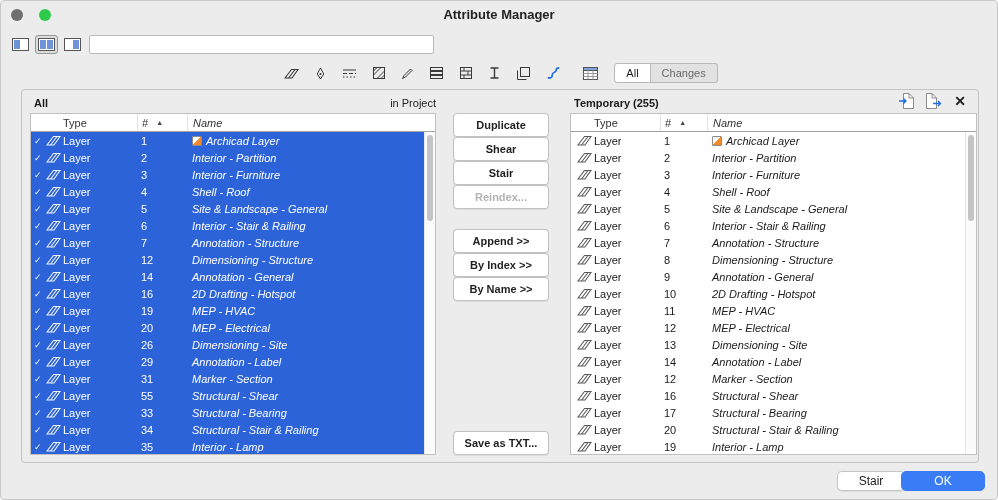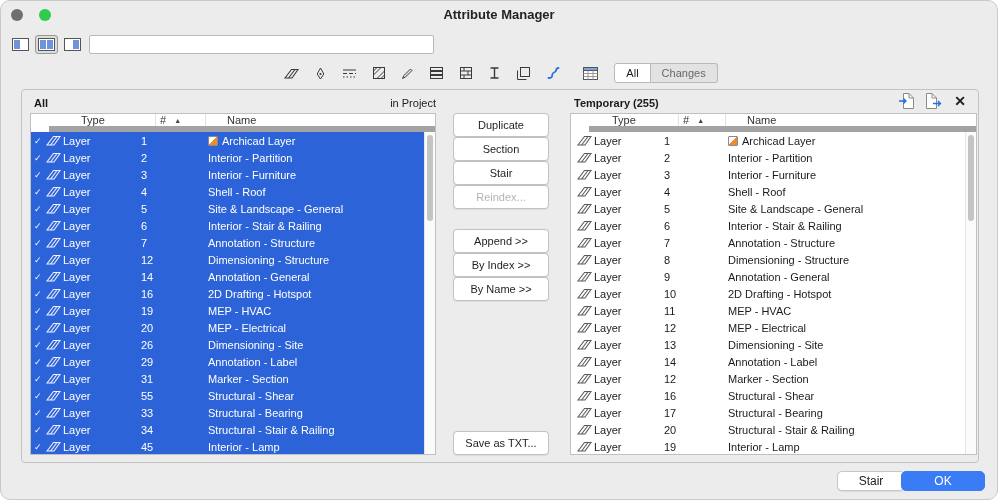--- a/index.html
+++ b/index.html
@@ -1,18 +1,18 @@
 <!DOCTYPE html>
 <html style="--sel: #2d63d8; --okblue: #3a7bf6;"><head>
 <meta charset="utf-8">
 <style>
   * { margin:0; padding:0; box-sizing:border-box; }
   html,body { width:998px; height:500px; }
   body { font-family:"Liberation Sans", sans-serif; background:#fff; position:relative; overflow:hidden; }
-  .window { position:absolute; inset:0; background:#ececec; border-radius:10px; overflow:hidden; border:1px solid #c9c9c9; }
+  .window { position:absolute; inset:0; background:#ececec; border-radius:4px; overflow:hidden; border:1px solid #c9c9c9; }
 
   
   .titlebar { position:absolute; top:0; left:0; right:0; height:26px; }
   .title { position:absolute; top:6px; left:0; right:0; text-align:center; font-size:13px; font-weight:bold; color:#232323; }
   .dot { position:absolute; top:8px; width:12px; height:12px; border-radius:50%; }
   .dot.close { left:10px; background:#6f6f6f; }
   .dot.zoom  { left:38px; background:#2ecb4d; }
 
   
   .views { position:absolute; left:8px; top:34px; display:flex; gap:3px; }
@@ -37,50 +37,50 @@
   .rp-title { left:552px; }
   .in-project { position:absolute; top:7px; left:300px; width:114px; text-align:right; font-size:11px; color:#222; }
   .rp-icons { position:absolute; top:1px; right:8px; display:flex; gap:7px; align-items:center; }
   .hicon { width:20px; height:20px; display:flex; align-items:center; justify-content:center; }
   .hicon.x { font-size:14px; font-weight:bold; color:#1e1e1e; }
 
   
   .tbl { position:absolute; top:23px; bottom:7px; background:#fff; border:1px solid #c0c0c0; }
   .lt { left:8px; width:406px; }
   .rt { left:548px; width:407px; }
-  .thead { position:absolute; top:0; left:0; right:0; height:18px; display:flex; align-items:center; border-bottom:6px solid #a3a3a3; font-size:11px; color:#333; background:#fff;margin-left:18px; }
+  .thead { position:absolute; top:0; left:0; right:0; height:18px; display:flex; align-items:center; border-bottom:1px solid #a3a3a3; font-size:11px; color:#333; background:#fff; }
   .tbody { position:absolute; top:18px; left:0; right:11px; bottom:0; overflow:hidden; }
   .trow { display:flex; align-items:center; height:17px; font-size:11px; color:#1b1b1b; }
   .trow.sel { background:var(--sel,#2d63d8); color:#fff; }
   .rt .trow { padding-left:6px; }
   .c { flex:none; white-space:nowrap; }
   .chk { width:15px; padding-left:3px; font-size:9px; color:#555; }
   .sel .chk { color:rgba(255,255,255,.95); }
   .lic { width:17px; display:flex; align-items:center; color:#5a5a5a; }
   .sel .lic { color:rgba(255,255,255,.92); }
   .typ { width:74px; }
   .rt .typ { width:66px; }
   .num { width:50px; padding-left:4px; }
   .rt .num { width:47px; }
-  .nam { flex:1 1 auto; padding-left:21px; display:flex; align-items:center; gap:4px; overflow:hidden; }
+  .nam { flex:1 1 auto; padding-left:5px; display:flex; align-items:center; gap:4px; overflow:hidden;font-style:italic; }
   .sp-l { width:32px; height:100%; }
   .sp-r { width:23px; height:100%; }
   .hcell { display:flex; align-items:center; height:100%; }
   .hsep { border-left:1px solid #e3e3e3; }
   .sort { font-size:7px; margin-left:8px; color:#444; }
   .acb { width:10px; height:10px; flex:none; border:1px solid #8a8a8a; border-radius:1px;
          background:linear-gradient(135deg,#ffffff 45%,#f08a2a 45%); display:inline-block; }
   .scrollv { position:absolute; top:18px; right:0; bottom:0; width:11px; background:#fbfbfb; border-left:1px solid #e6e6e6; }
   .thumb { position:absolute; left:2px; top:3px; width:6px; height:86px; border-radius:3px; background:#c4c4c4; }
 
   
   .mid { position:absolute; left:431px; top:0; width:96px; bottom:0; }
   .mbtn { position:absolute; left:0; width:96px; height:24px; border:1px solid #c2c2c2; border-radius:4px; background:#fff;
           font-size:11px; color:#1f1f1f; display:flex; align-items:center; justify-content:center;
-          box-shadow:0 0.5px 1px rgba(0,0,0,.07); }
+          box-shadow:0 0.5px 1px rgba(0,0,0,.07);font-weight:bold; }
   .mbtn.dis { color:#b3b3b3; }
   .b1{top:23px}.b2{top:47px}.b3{top:71px}.b4{top:95px}.b5{top:139px}.b6{top:163px}.b7{top:187px}.b8{bottom:7px}
 
   
   .footer-btn { position:absolute; bottom:8px; height:20px; border-radius:5px; font-size:12px; display:flex; align-items:center; justify-content:center; }
   .cancel { right:92px; width:68px; background:#fff; border:1px solid #c6c6c6; color:#1c1c1c; box-shadow:0 0.5px 1px rgba(0,0,0,.07); }
   .ok { right:12px; width:84px; background:var(--okblue,#3a7bf6); border:1px solid var(--okblue,#3a7bf6); color:#fff; }
 </style>
 </head>
 <body>
@@ -479,34 +479,34 @@
           </div>
           <div class="trow sel">
             <span class="c chk">✓</span>
             <span class="c lic">
               <svg width="15" height="11" viewBox="0 0 15 11">
                 <path d="M1 10 L7.5 1.5 H14 L8 10 Z" fill="none" stroke="currentColor" stroke-width="1.1"></path>
                 <path d="M4.6 10 L11 1.5" fill="none" stroke="currentColor" stroke-width="1.1"></path>
               </svg>
             </span>
             <span class="c typ">Layer</span>
-            <span class="c num">45</span>
+            <span class="c num">35</span>
             <span class="c nam">
               <span>Interior - Lamp</span>
             </span>
           </div>
         </div>
       <div class="scrollv">
           <div class="thumb"></div>
         </div>
     </div>
 
     <div class="mid">
       <div class="mbtn b1">Duplicate</div>
-      <div class="mbtn b2">Section</div>
+      <div class="mbtn b2">Shear</div>
       <div class="mbtn b3">Stair</div>
       <div class="mbtn b4 dis">Reindex...</div>
       <div class="mbtn b5">Append &gt;&gt;</div>
       <div class="mbtn b6">By Index &gt;&gt;</div>
       <div class="mbtn b7">By Name &gt;&gt;</div>
       <div class="mbtn b8">Save as TXT...</div>
     </div>
 
     <div class="tbl rt">
       <div class="thead">

